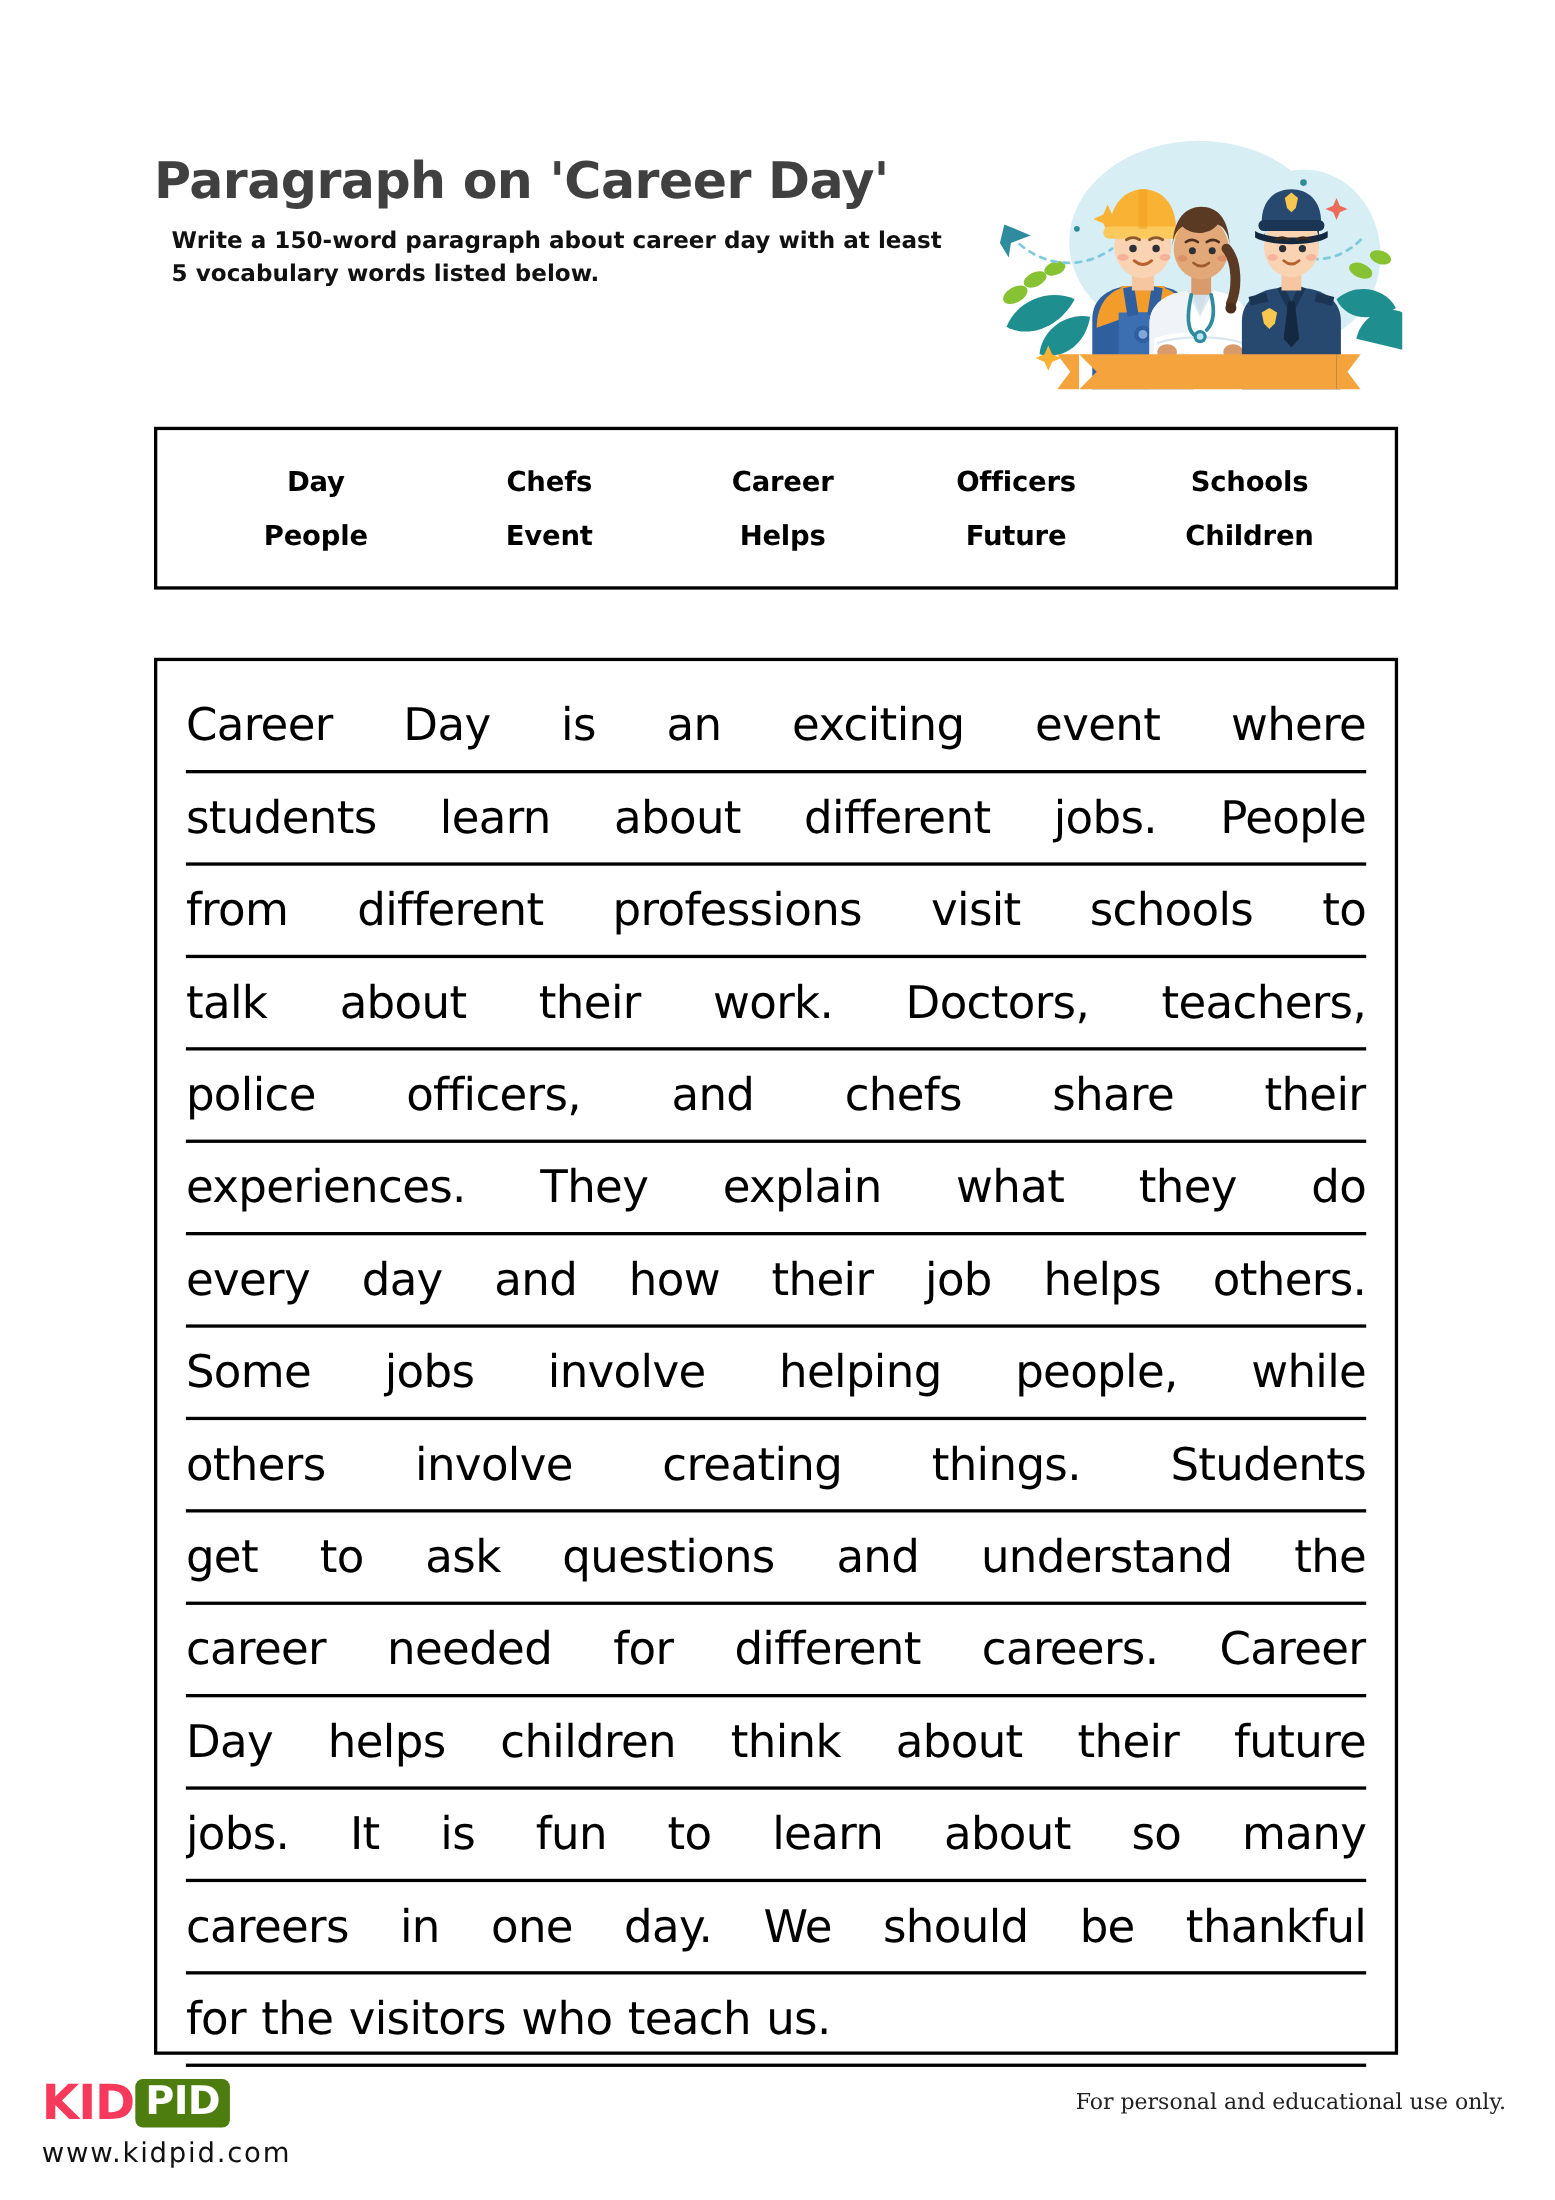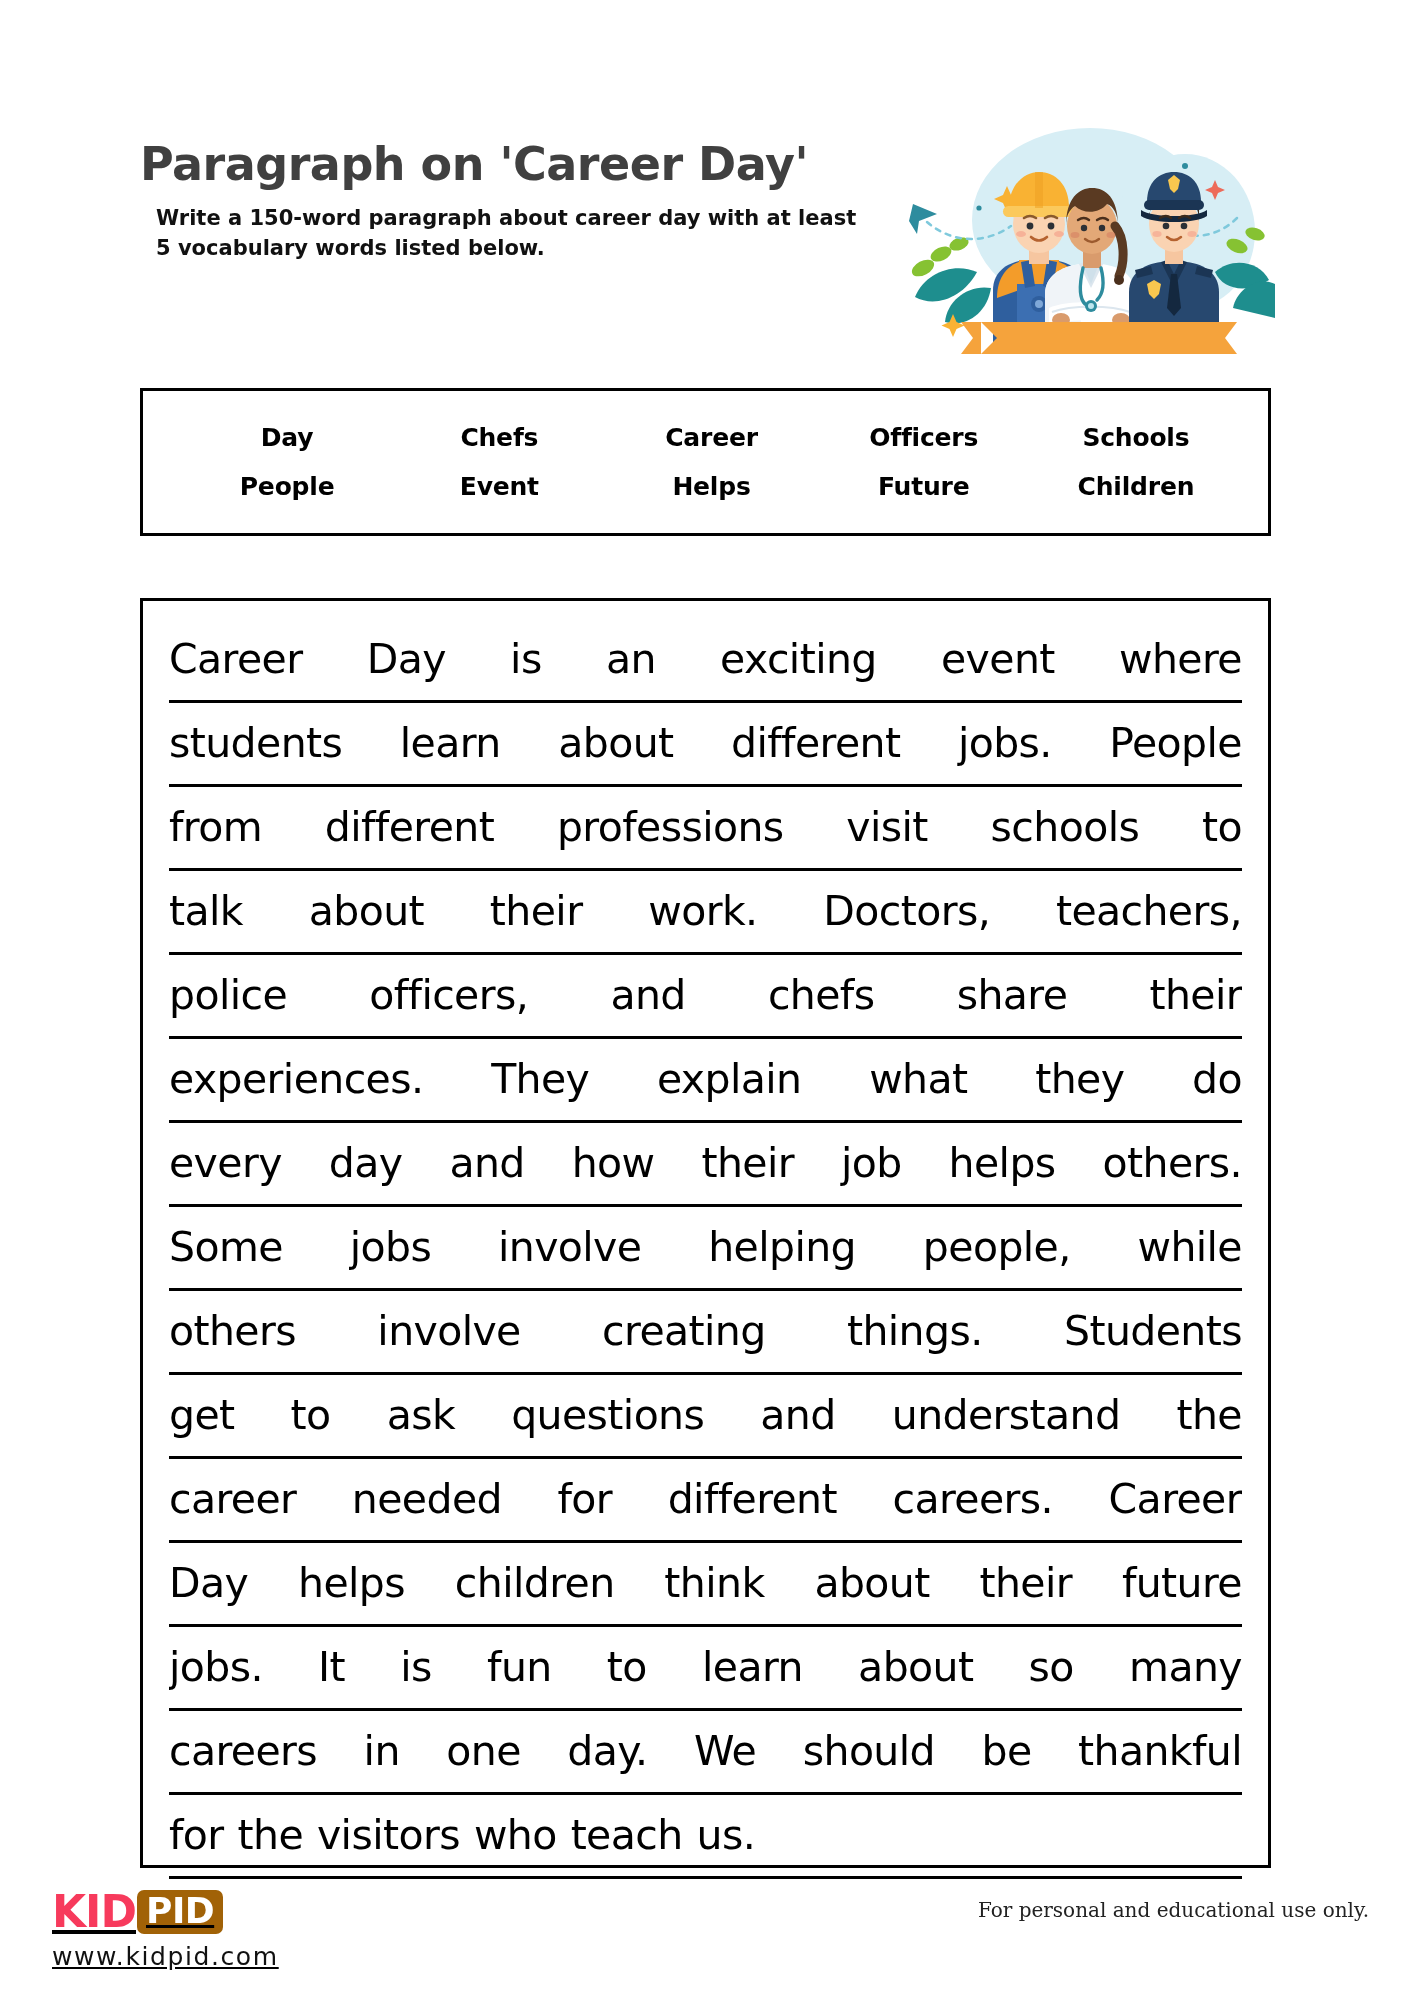--- a/index.html
+++ b/index.html
@@ -143,43 +143,42 @@
   
   .footer {
     position: absolute;
     left: 0;
     top: 1880px;
     width: 1414px;
     height: 120px;
   }
   .brand {
     position: absolute;
-    left: 52px;
+    left: 38px;
     top: 8px;
-    text-decoration: underline;
   }
   .brand-logo {
     display: flex;
     align-items: center;
     height: 48px;
   }
   .brand-kid {
     font-family: "DejaVu Sans", sans-serif;
     font-weight: 700;
     font-size: 44px;
     color: #F73A5C;
     letter-spacing: -1px;
     line-height: 1;
   }
   .brand-pid {
     font-family: "DejaVu Sans", sans-serif;
     font-weight: 700;
     font-size: 36px;
     color: #ffffff;
-    background: #a16207;
+    background: #4d7c0f;
     border-radius: 7px;
     padding: 3px 9px 5px 9px;
     letter-spacing: -0.5px;
     line-height: 1;
     margin-left: 1px;
   }
   .brand-url {
     font-family: "DejaVu Sans", sans-serif;
     font-size: 25px;
     color: #111111;

